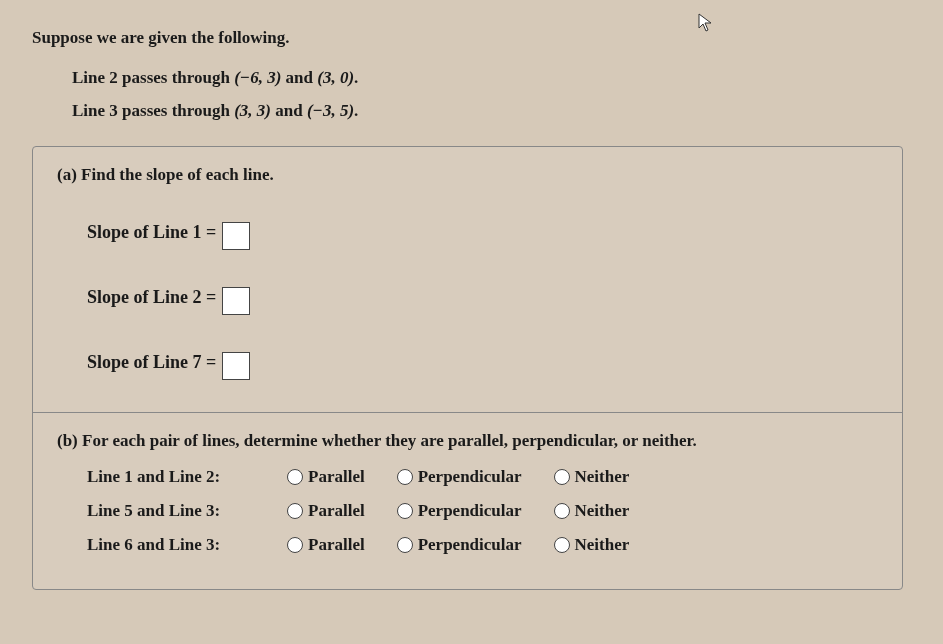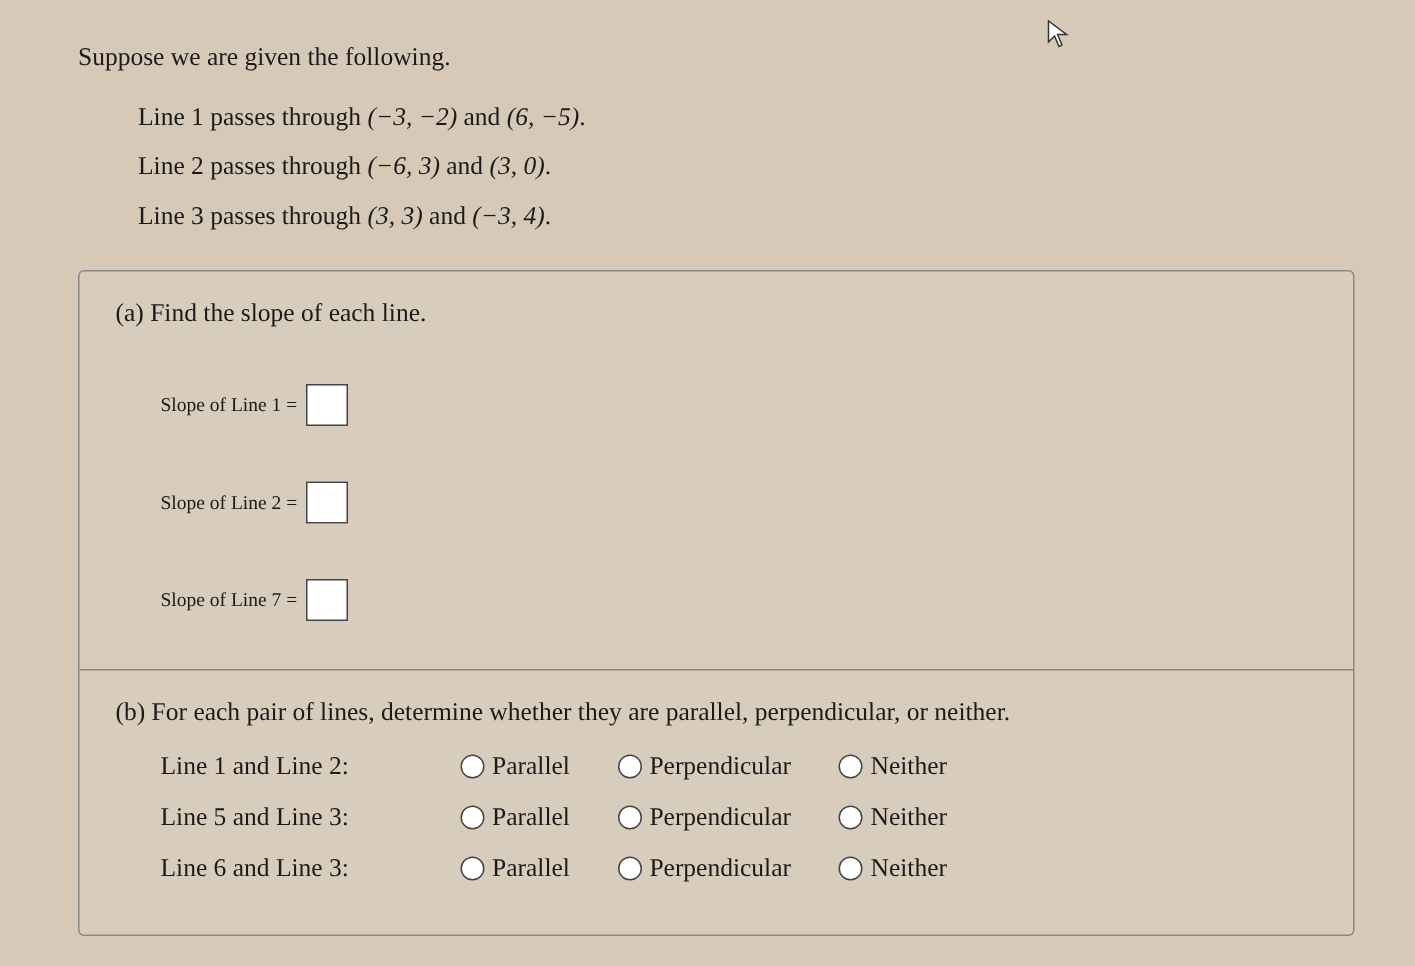--- a/index.html
+++ b/index.html
@@ -22,21 +22,22 @@
     .cursor {
       position: absolute;
       top: 12px;
       right: 230px;
       width: 16px;
       height: 20px;
       pointer-events: none;
     }
 
     .page-content {
-      padding: 28px 40px 20px 52px;
+      padding: 28px 40px 20px 32px;
+      font-weight: bold;
     }
 
     .intro-text {
       font-size: 17px;
       margin-bottom: 16px;
     }
 
     .line-info {
       margin-left: 40px;
       margin-bottom: 6px;
@@ -65,23 +66,22 @@
     }
 
     .section-label {
       font-size: 17px;
       margin-bottom: 16px;
     }
 
     .slope-row {
       margin-left: 30px;
       margin-bottom: 14px;
-      font-size: 13px;
+      font-size: 18px;
       display: flex;
-      align-items: center;
       gap: 6px;
       margin-top: 37px;
     }
 
     .input-box {
       display: inline-block;
       width: 28px;
       height: 28px;
       border: 1.5px solid #444;
       background: white;
@@ -125,27 +125,24 @@
 
 <svg class="cursor" viewBox="0 0 16 20" fill="none" xmlns="http://www.w3.org/2000/svg">
   <path d="M2 2 L2 16 L6 12 L9 19 L11 18 L8 11 L14 11 Z" fill="white" stroke="#333" stroke-width="1"></path>
 </svg>
 
 <div class="page-content">
 
   <p class="intro-text">Suppose we are given the following.</p>
 
   <div class="line-info">
-    Line 1 passes through <span class="math-inline">(−3, −2)</span> and <span class="math-inline">(6, −5)</span>.
-  </div>
-  <div class="line-info">
     Line 2 passes through <span class="math-inline">(−6, 3)</span> and <span class="math-inline">(3, 0)</span>.
   </div>
   <div class="line-info">
-    Line 3 passes through <span class="math-inline">(3, 3)</span> and <span class="math-inline">(−3, 4)</span>.
+    Line 3 passes through <span class="math-inline">(3, 3)</span> and <span class="math-inline">(−3, 5)</span>.
   </div>
 
   <div class="sections-container">
 
     <div class="section-a">
       <div class="section-label">(a)  Find the slope of each line.</div>
 
       <div class="slope-row">
         <span>Slope of Line 1 =</span>
         <span class="input-box"></span>

